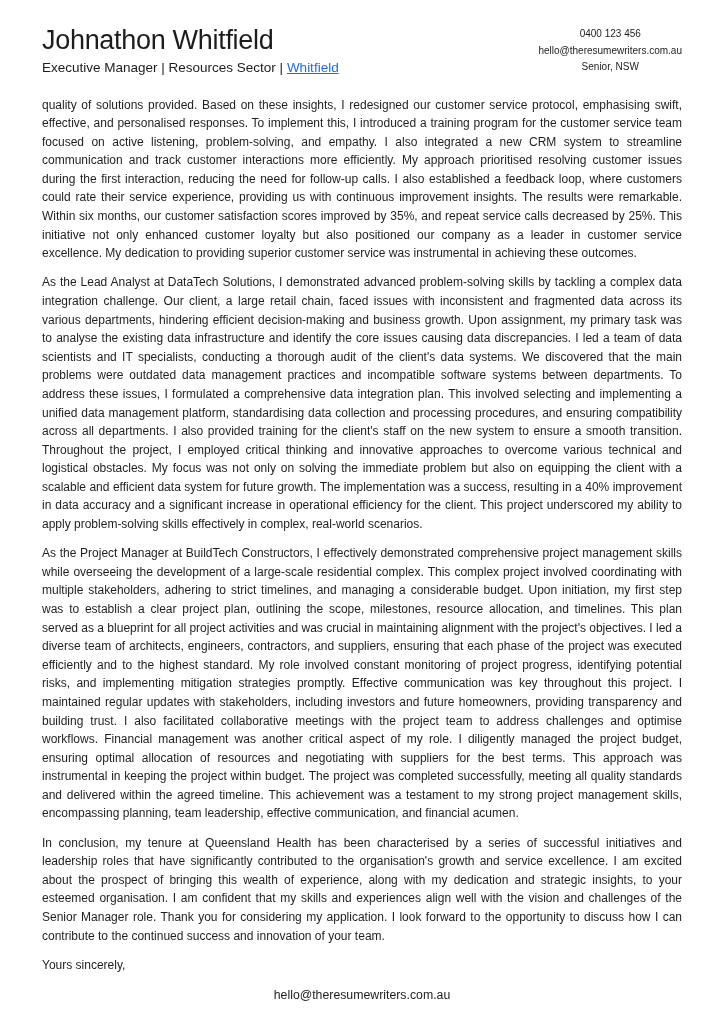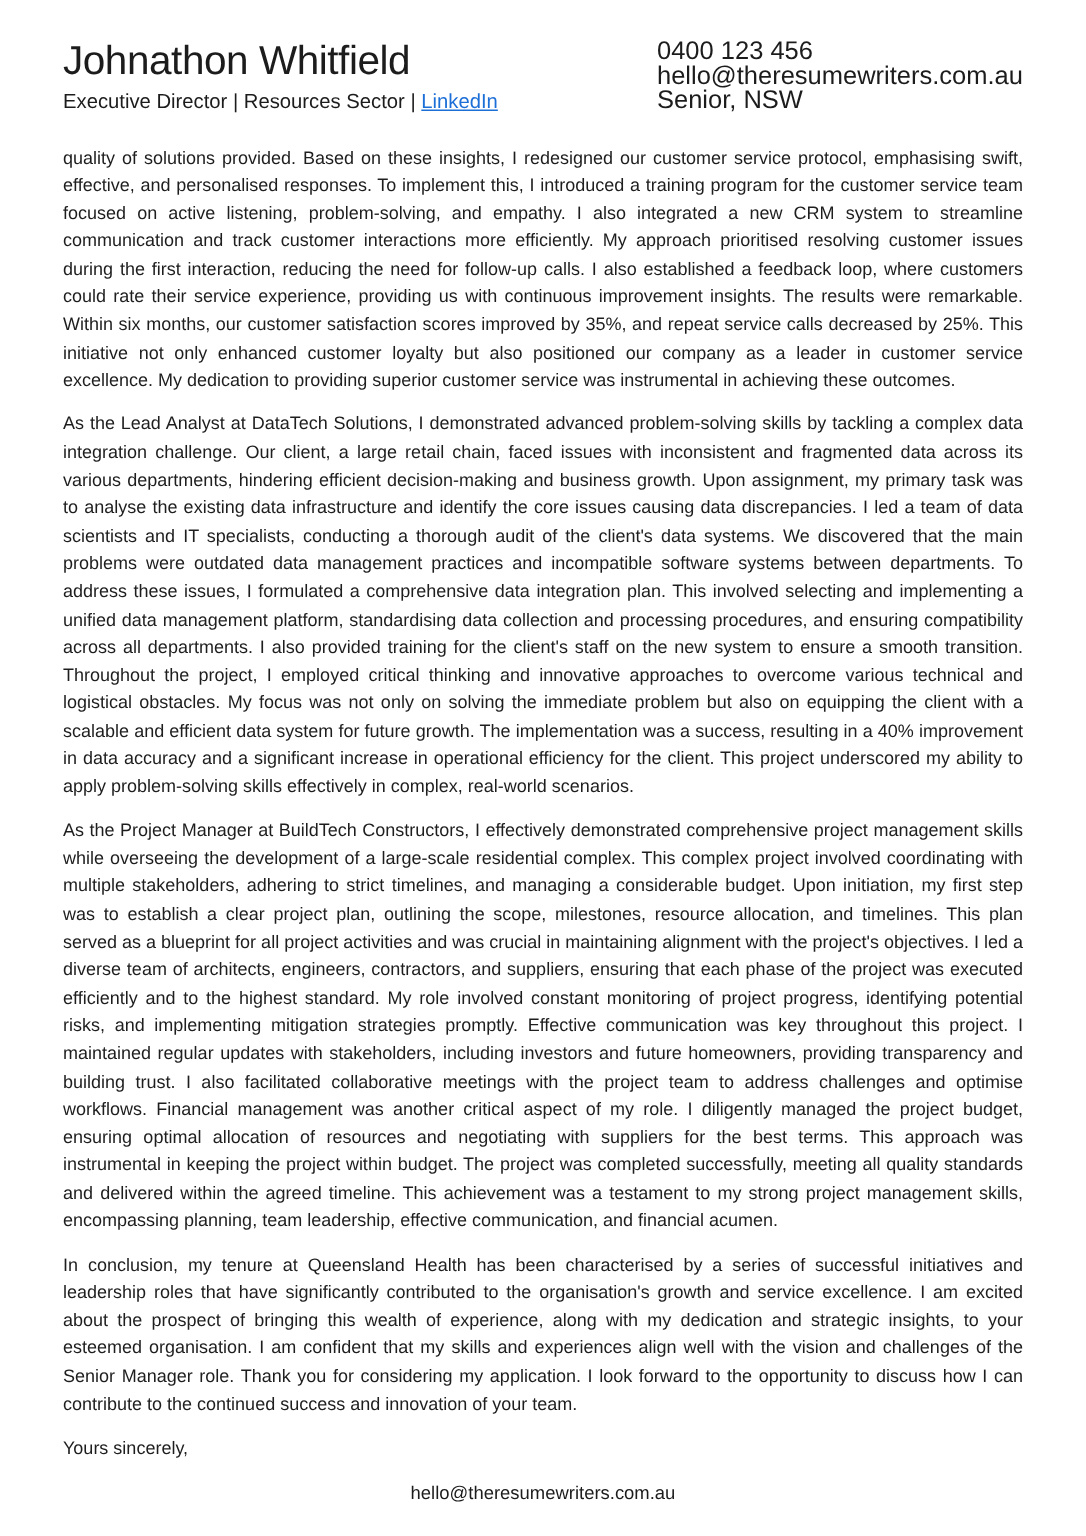--- a/index.html
+++ b/index.html
@@ -37,22 +37,22 @@
     margin-top: 4px;
     font-size: 13.5px;
     color: #1c1c1c;
   }
   .link {
     color: #1d6fd8;
     text-decoration: underline;
     cursor: pointer;
   }
   .contact {
-    text-align: left;
-    font-size: 17px;
+    text-align: center;
+    font-size: 10px;
     line-height: 16.5px;
     color: #1c1c1c;
     padding-top: 2px;
     white-space: nowrap;
   }
   .letter-body {
     padding: 20px 42px 0 42px;
   }
   .letter-body p {
     margin: 0 0 10.5px 0;
@@ -79,21 +79,21 @@
 </style>
 </head>
 <body>
 
 <div class="page">
 
   <div class="header">
     <div class="identity">
       <h1 class="name">Johnathon Whitfield</h1>
       <div class="subtitle">
-        <span>Executive Director | Resources Sector | </span><a class="link">LinkedIn</a>
+        <span>Executive Manager | Resources Sector | </span><a class="link">Whitfield</a>
       </div>
     </div>
     <div class="contact">
       <div>0400 123 456</div>
       <div>hello@theresumewriters.com.au</div>
       <div>Senior, NSW</div>
     </div>
   </div>
 
   <div class="letter-body">

